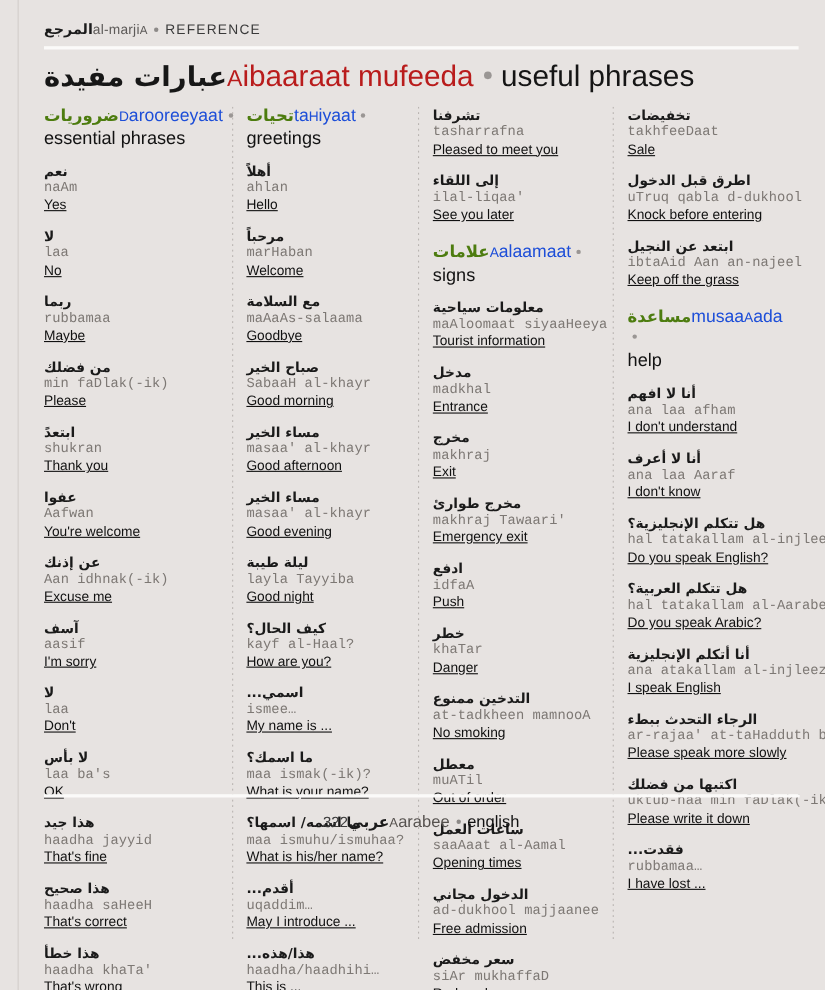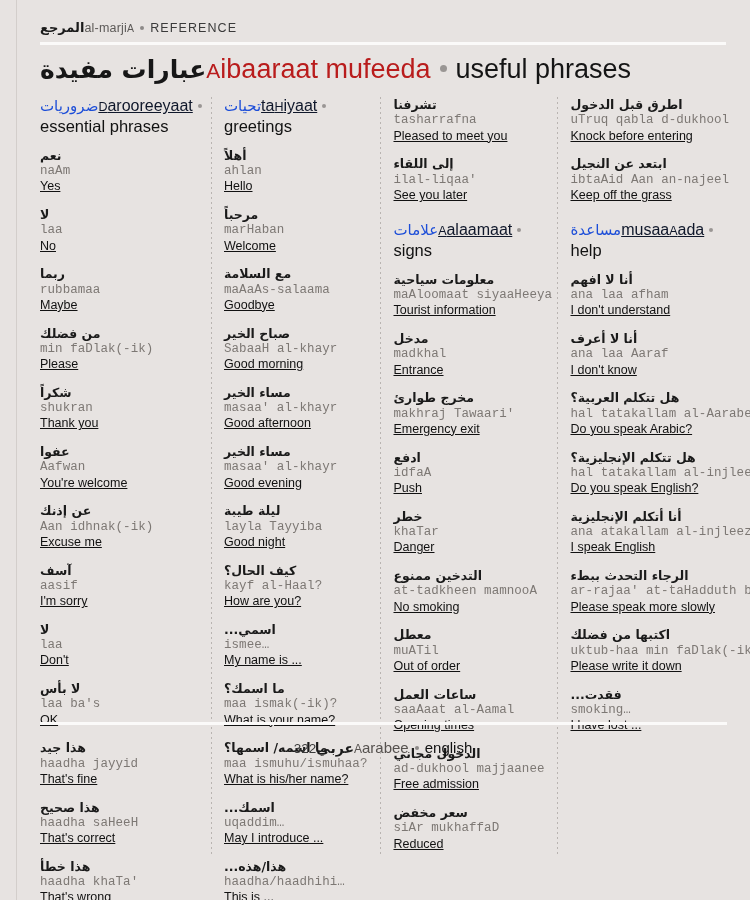--- a/index.html
+++ b/index.html
@@ -144,29 +144,28 @@
     margin-bottom: 12px;
     line-height: 1.16;
   }
   .section-head .line1 {
     font-size: 16px;
     white-space: nowrap;
   }
   .section-head .ar {
     font-family: "DejaVu Sans", sans-serif;
     font-size: 15px;
-    font-weight: 400;
-    color: #1d4ed8;
+    font-weight: 700;
+    color: #4d7c0f;
     direction: rtl;
     unicode-bidi: isolate;
   }
   .section-head .translit {
-    color: #0f172a;
+    color: #1d4ed8;
     font-size: 16px;
-    text-decoration: underline;
   }
   .section-head .sc { font-size: 12.5px; }
   .section-head .dot {
     display: inline-block;
     width: 4px; height: 4px;
     border-radius: 50%;
     background: #9a9694;
     margin: 0 5px 3px 5px;
     vertical-align: middle;
   }
@@ -308,21 +307,21 @@
               <span class="ar">ربما</span>
               <span class="translit">rubbamaa</span>
               <span class="en">Maybe</span>
             </div>
             <div class="entry">
               <span class="ar">من فضلك</span>
               <span class="translit">min fa<sc>D</sc>lak(-ik)</span>
               <span class="en">Please</span>
             </div>
             <div class="entry">
-              <span class="ar">شكراً</span>
+              <span class="ar">ابتعدً</span>
               <span class="translit">shukran</span>
               <span class="en">Thank you</span>
             </div>
             <div class="entry">
               <span class="ar">عفوا</span>
               <span class="translit"><sc>A</sc>afwan</span>
               <span class="en">You're welcome</span>
             </div>
             <div class="entry">
               <span class="ar">عن إذنك</span>
@@ -419,21 +418,21 @@
               <span class="ar">ما اسمك؟</span>
               <span class="translit">maa ismak(-ik)?</span>
               <span class="en">What is your name?</span>
             </div>
             <div class="entry">
               <span class="ar">ما اسمه/ اسمها؟</span>
               <span class="translit">maa ismuhu/ismuhaa?</span>
               <span class="en">What is his/her name?</span>
             </div>
             <div class="entry">
-              <span class="ar">اسمك...</span>
+              <span class="ar">أقدم...</span>
               <span class="translit">uqaddim…</span>
               <span class="en">May I introduce ...</span>
             </div>
             <div class="entry">
               <span class="ar">هذا/هذه...</span>
               <span class="translit">haadha/haadhihi…</span>
               <span class="en">This is ...</span>
             </div>
           </div>
       </div>
@@ -462,20 +461,25 @@
               <span class="ar">معلومات سياحية</span>
               <span class="translit">ma<sc>A</sc>loomaat siyaa<sc>H</sc>eeya</span>
               <span class="en">Tourist information</span>
             </div>
             <div class="entry">
               <span class="ar">مدخل</span>
               <span class="translit">madkhal</span>
               <span class="en">Entrance</span>
             </div>
             <div class="entry">
+              <span class="ar">مخرج</span>
+              <span class="translit">makhraj</span>
+              <span class="en">Exit</span>
+            </div>
+            <div class="entry">
               <span class="ar">مخرج طوارئ</span>
               <span class="translit">makhraj <sc>T</sc>awaari'</span>
               <span class="en">Emergency exit</span>
             </div>
             <div class="entry">
               <span class="ar">ادفع</span>
               <span class="translit">idfa<sc>A</sc></span>
               <span class="en">Push</span>
             </div>
             <div class="entry">
@@ -507,20 +511,25 @@
               <span class="ar">سعر مخفض</span>
               <span class="translit">si<sc>A</sc>r mukhaffa<sc>D</sc></span>
               <span class="en">Reduced</span>
             </div>
           </div>
       </div>
 
       <div class="col col-4">
         <div>
             <div class="entry">
+              <span class="ar">تخفيضات</span>
+              <span class="translit">takhfee<sc>D</sc>aat</span>
+              <span class="en">Sale</span>
+            </div>
+            <div class="entry">
               <span class="ar">اطرق قبل الدخول</span>
               <span class="translit">u<sc>T</sc>ruq <sc>q</sc>abla d-dukhool</span>
               <span class="en">Knock before entering</span>
             </div>
             <div class="entry">
               <span class="ar">ابتعد عن النجيل</span>
               <span class="translit">ibta<sc>A</sc>id <sc>A</sc>an an-najeel</span>
               <span class="en">Keep off the grass</span>
             </div>
           </div>
@@ -534,47 +543,47 @@
               <span class="ar">أنا لا افهم</span>
               <span class="translit">ana laa afham</span>
               <span class="en">I don't understand</span>
             </div>
             <div class="entry">
               <span class="ar">أنا لا أعرف</span>
               <span class="translit">ana laa <sc>A</sc>araf</span>
               <span class="en">I don't know</span>
             </div>
             <div class="entry">
+              <span class="ar">هل تتكلم الإنجليزية؟</span>
+              <span class="translit">hal tatakallam al-injleezeeya?</span>
+              <span class="en">Do you speak English?</span>
+            </div>
+            <div class="entry">
               <span class="ar">هل تتكلم العربية؟</span>
               <span class="translit">hal tatakallam al-<sc>A</sc>arabeeya?</span>
               <span class="en">Do you speak Arabic?</span>
             </div>
             <div class="entry">
-              <span class="ar">هل تتكلم الإنجليزية؟</span>
-              <span class="translit">hal tatakallam al-injleezeeya?</span>
-              <span class="en">Do you speak English?</span>
-            </div>
-            <div class="entry">
               <span class="ar">أنا أتكلم الإنجليزية</span>
               <span class="translit">ana atakallam al-injleezeeya</span>
               <span class="en">I speak English</span>
             </div>
             <div class="entry">
               <span class="ar">الرجاء التحدث ببطء</span>
               <span class="translit">ar-rajaa' at-ta<sc>H</sc>adduth bi-but'</span>
               <span class="en">Please speak more slowly</span>
             </div>
             <div class="entry">
               <span class="ar">اكتبها من فضلك</span>
               <span class="translit">uktub-haa min fa<sc>D</sc>lak(-ik)</span>
               <span class="en">Please write it down</span>
             </div>
             <div class="entry">
               <span class="ar">فقدت...</span>
-              <span class="translit">smoking…</span>
+              <span class="translit">rubbamaa…</span>
               <span class="en">I have lost ...</span>
             </div>
           </div>
       </div>
 
     </div>
 
     <div class="foot-rule"></div>
 
     <div class="footer">

